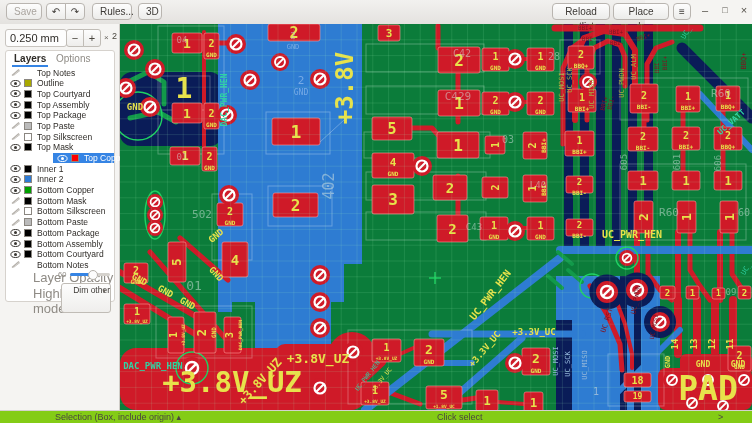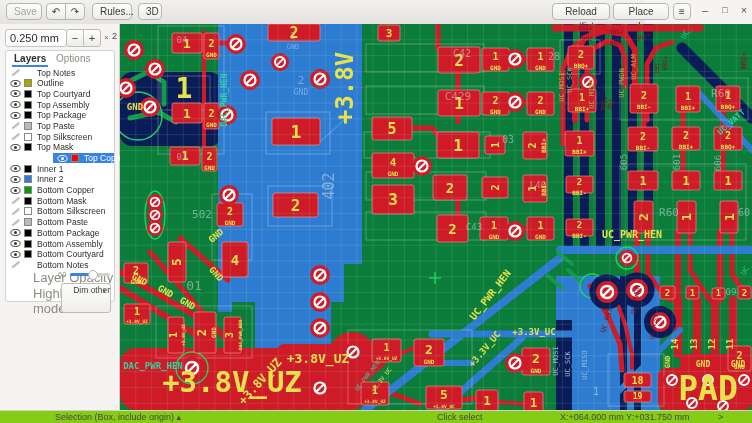--- a/index.html
+++ b/index.html
@@ -909,15 +909,14 @@
       <line x1="0" y1="331.8" x2="632" y2="331.8" stroke="rgba(170,255,195,0.13)" stroke-width="1"></line>
       <line x1="0" y1="347.6" x2="632" y2="347.6" stroke="rgba(170,255,195,0.13)" stroke-width="1"></line>
       <line x1="0" y1="363.40000000000003" x2="632" y2="363.40000000000003" stroke="rgba(170,255,195,0.13)" stroke-width="1"></line>
       <line x1="0" y1="379.20000000000005" x2="632" y2="379.20000000000005" stroke="rgba(170,255,195,0.13)" stroke-width="1"></line>
     </svg>
 </div>
 
 <div class="statusbar">
   <span class="sbitem" style="left:55px;"><span>Selection (Box, include origin)</span> <span>▴</span></span>
   <span class="sbitem" style="left:437px;">Click select</span>
-  <span class="sbitem" style="left:560px;">X:+064.000 mm Y:+031.750 mm</span>
   <span class="sbitem" style="left:718px;">&gt;</span>
 </div>
 
 </body></html>

